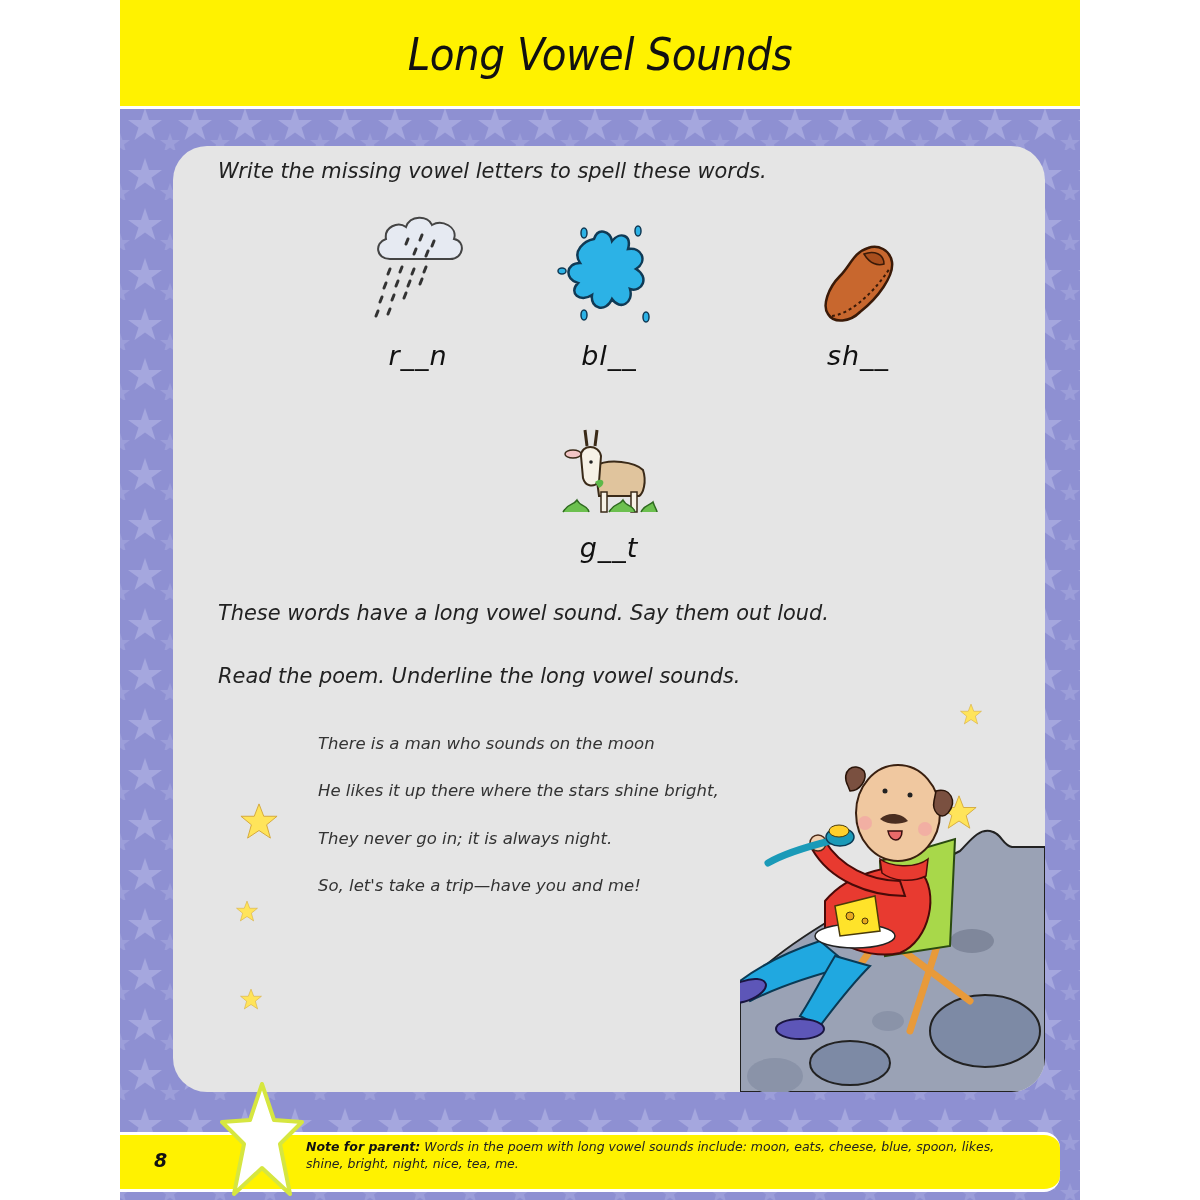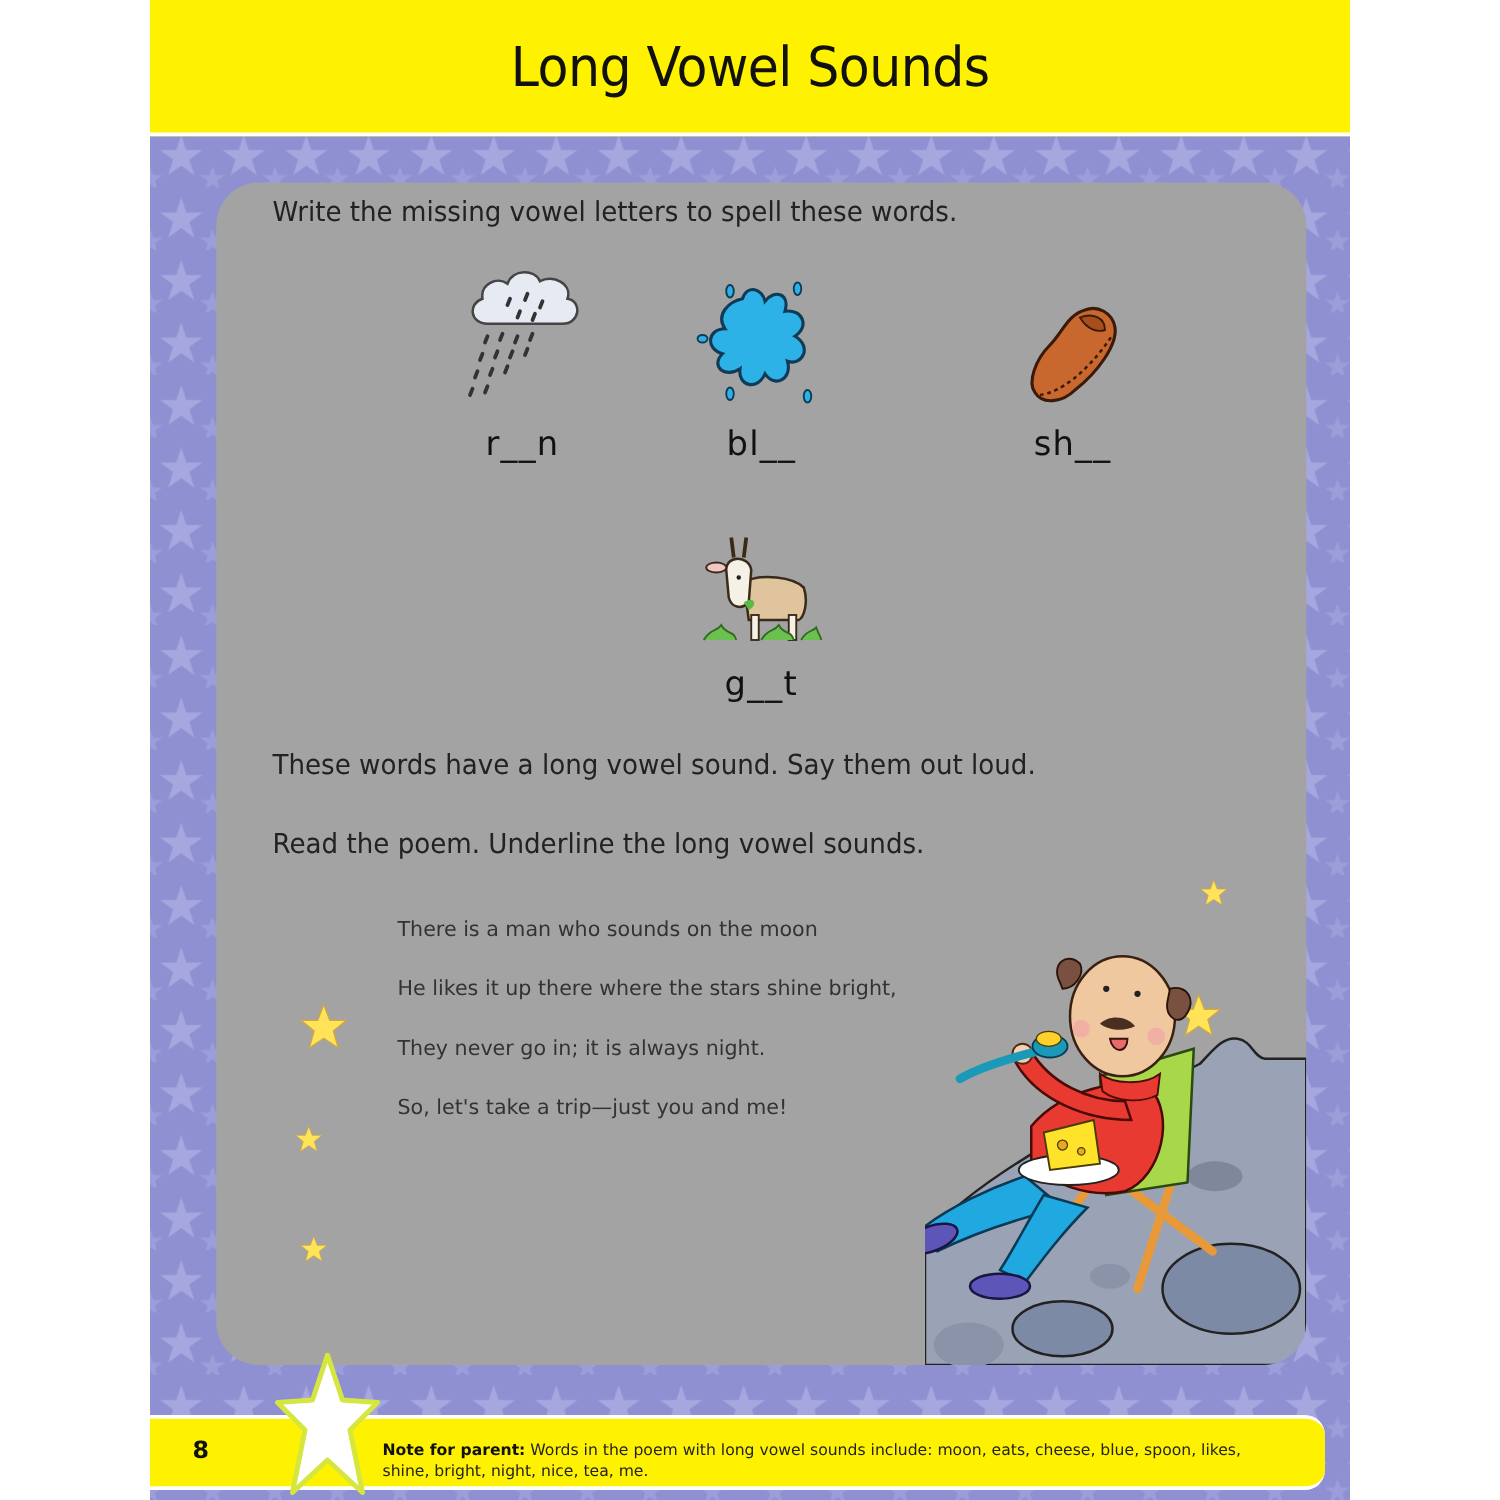--- a/index.html
+++ b/index.html
@@ -1,42 +1,42 @@
 <!DOCTYPE html>
 <html><head>
 <meta charset="utf-8">
 <style>
   html, body { margin: 0; padding: 0; background: #ffffff; }
   body { width: 1200px; height: 1200px; position: relative; overflow: hidden; font-family: "DejaVu Sans", "Liberation Sans", sans-serif; }
 
-  .page { position: absolute; left: 120px; top: 0; width: 960px; height: 1200px; background: #8e90d2; overflow: hidden; }
+  .page { position: absolute; left: 120px; top: 0; width: 960px; height: 1200px; background: #8e90d2; overflow: hidden; font-style: italic; }
   .stars-bg { position: absolute; inset: 0; }
 
   .title-band { position: absolute; left: 0; top: 0; width: 960px; height: 106px; background: #fff200; border-bottom: 3px solid #ffffff; display: flex; align-items: center; justify-content: center; }
   .title { font-size: 44px; color: #111; letter-spacing: -0.5px; font-family: "DejaVu Sans", sans-serif; transform: scaleX(0.92); margin-top: 2px; }
 
-  .card { position: absolute; left: 53px; top: 146px; width: 872px; height: 946px; background: #a3a3a3; border-radius: 34px; overflow: hidden; }
+  .card { position: absolute; left: 53px; top: 146px; width: 872px; height: 946px; background: #e5e5e5; border-radius: 34px; overflow: hidden; }
 
   .instruction { position: absolute; left: 45px; font-size: 22px; color: #222; font-family: "DejaVu Sans", sans-serif; transform-origin: left center; transform: scaleX(0.95); }
 
   .word-item { position: absolute; width: 200px; text-align: center; }
   .word-item .pic { height: 110px; display: flex; align-items: flex-end; justify-content: center; }
   .word-item .word { font-size: 27px; color: #111; margin-top: 14px; font-family: "DejaVu Sans", sans-serif; letter-spacing: 1px; }
 
   .poem { position: absolute; left: 145px; top: 588px; }
   .poem-line { font-size: 16.5px; color: #333; height: 47.3px; line-height: 20px; font-family: "DejaVu Sans", sans-serif; }
 
   .decor-star { position: absolute; }
 
   .moon-scene { position: absolute; left: 567px; top: 545px; width: 305px; height: 401px; }
 
   .footer-band { position: absolute; left: 0; top: 1132px; width: 960px; height: 54px; background: #fff200; border-top: 3px solid #fff; border-bottom: 3px solid #fff; border-radius: 0 16px 16px 0; width: 940px; }
   .page-number { position: absolute; left: 34px; top: 14px; font-size: 19px; font-weight: bold; color: #111; }
   .footer-star { position: absolute; left: 100px; top: 1082px; }
-  .note { position: absolute; left: 186px; top: 16px; width: 720px; font-size: 12.5px; line-height: 17px; color: #222; }
+  .note { position: absolute; left: 186px; top: 3px; width: 720px; font-size: 12.5px; line-height: 17px; color: #222; }
   .note b { color: #111; }
 </style>
 </head>
 <body>
 
 <div class="page">
 
   <svg class="stars-bg" width="960" height="1200" viewBox="0 0 960 1200">
     <defs>
       <pattern id="starpat" x="0" y="0" width="50" height="50" patternUnits="userSpaceOnUse">
@@ -130,21 +130,21 @@
     </div>
 
 
     <div class="instruction" style="top:454px;">These words have a long vowel sound. Say them out loud.</div>
     <div class="instruction" style="top:517px;">Read the poem. Underline the long vowel sounds.</div>
 
     <div class="poem">
       <div class="poem-line">There is a man who sounds on the moon</div>
       <div class="poem-line">He likes it up there where the stars shine bright,</div>
       <div class="poem-line">They never go in; it is always night.</div>
-      <div class="poem-line">So, let's take a trip—just you and me!</div>
+      <div class="poem-line">So, let's take a trip—have you and me!</div>
     </div>
 
     <svg class="decor-star" style="left:67px; top:656px;" width="38" height="38" viewBox="0 0 40 40">
       <polygon points="20,2 25,15 39,15 28,24 32,38 20,30 8,38 12,24 1,15 15,15" fill="#ffe45a" stroke="#d4a83a" stroke-width="1"></polygon>
     </svg>
     <svg class="decor-star" style="left:63px; top:754px;" width="22" height="22" viewBox="0 0 40 40">
       <polygon points="20,2 25,15 39,15 28,24 32,38 20,30 8,38 12,24 1,15 15,15" fill="#ffe45a" stroke="#d4a83a" stroke-width="1"></polygon>
     </svg>
     <svg class="decor-star" style="left:67px; top:842px;" width="22" height="22" viewBox="0 0 40 40">
       <polygon points="20,2 25,15 39,15 28,24 32,38 20,30 8,38 12,24 1,15 15,15" fill="#ffe45a" stroke="#d4a83a" stroke-width="1"></polygon>

